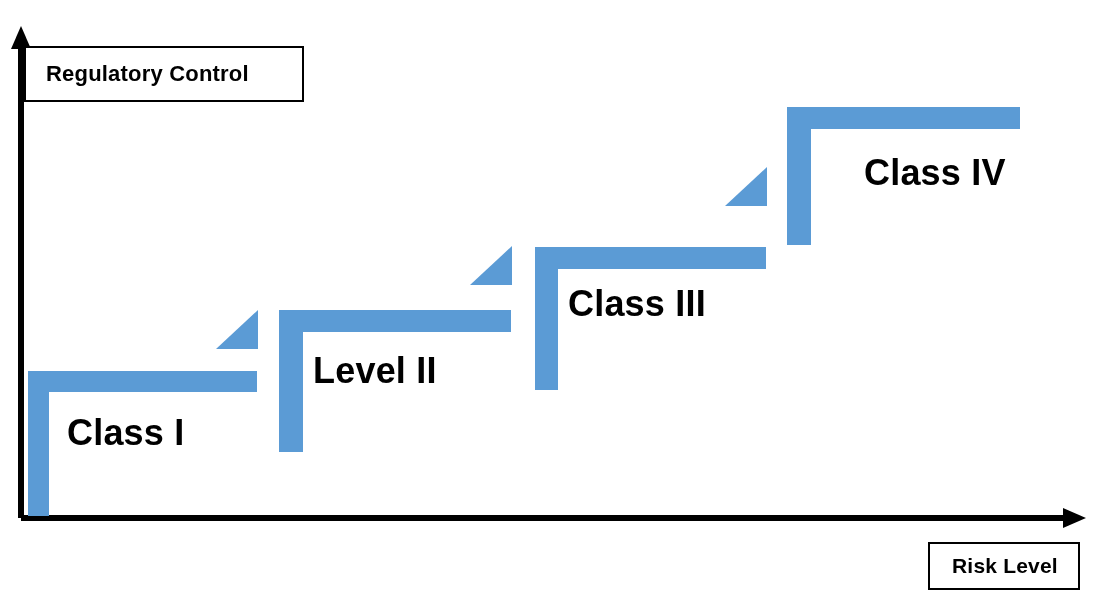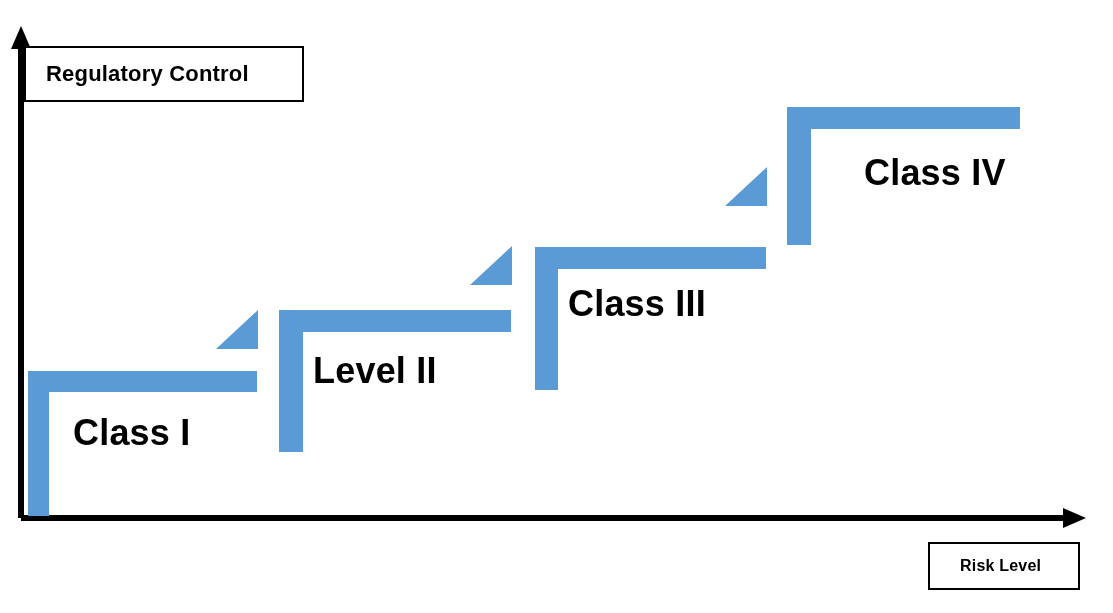--- a/index.html
+++ b/index.html
@@ -49,33 +49,33 @@
     height: 56px;
     padding-left: 20px;
     font-size: 22px;
     letter-spacing: 0.2px;
   }
   #x-axis-label {
     left: 928px;
     top: 542px;
     width: 152px;
     height: 48px;
-    padding-left: 30px;
-    font-size: 16px;
+    padding-left: 22px;
+    font-size: 21px;
     letter-spacing: 0.2px;
   }
   .step-label {
     position: absolute;
     color: #000000;
     font-weight: bold;
     font-size: 36px;
     white-space: nowrap;
     letter-spacing: 0.2px;
   }
-  #step-label-0 { left: 73px;  top: 412px; text-align: center; }
+  #step-label-0 { left: 67px;  top: 412px; text-align: center; }
   #step-label-1 { left: 313px; top: 350px; }
   #step-label-2 { left: 568px; top: 283px; }
   #step-label-3 { left: 864px; top: 152px; }
 </style>
 </head>
 <body>
 
 <div id="canvas">
 
   <svg class="axes-svg" viewBox="0 0 1113 613">

